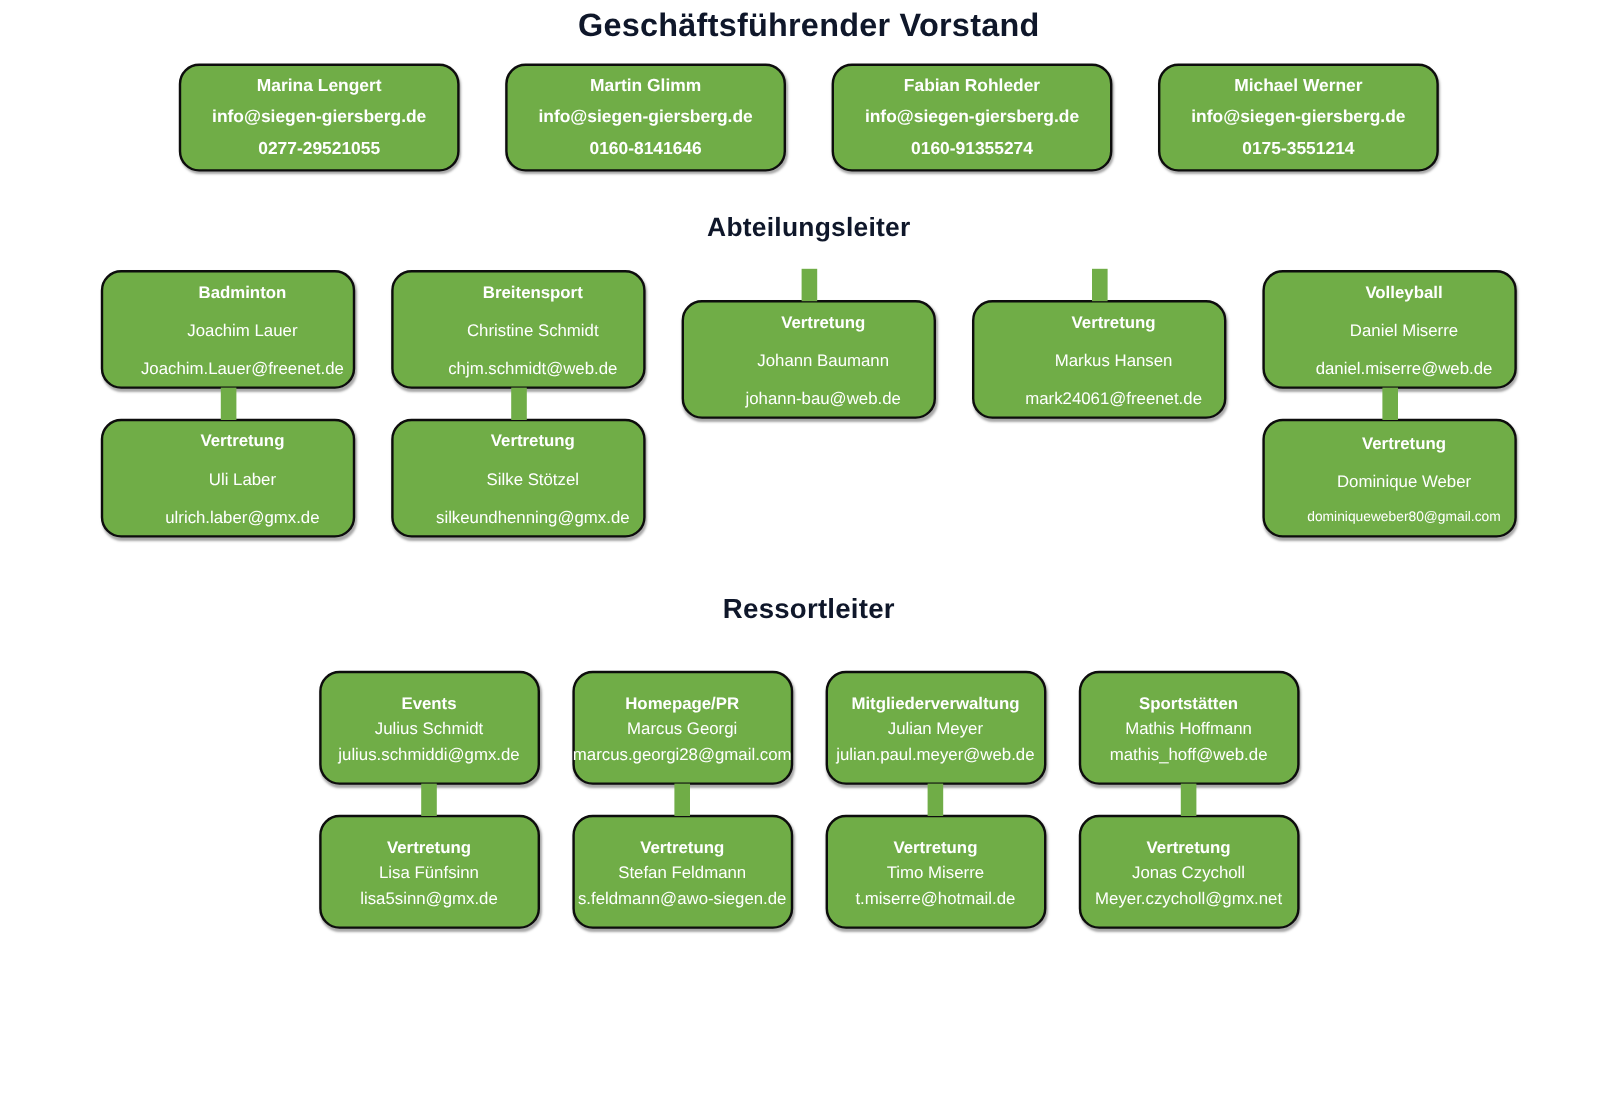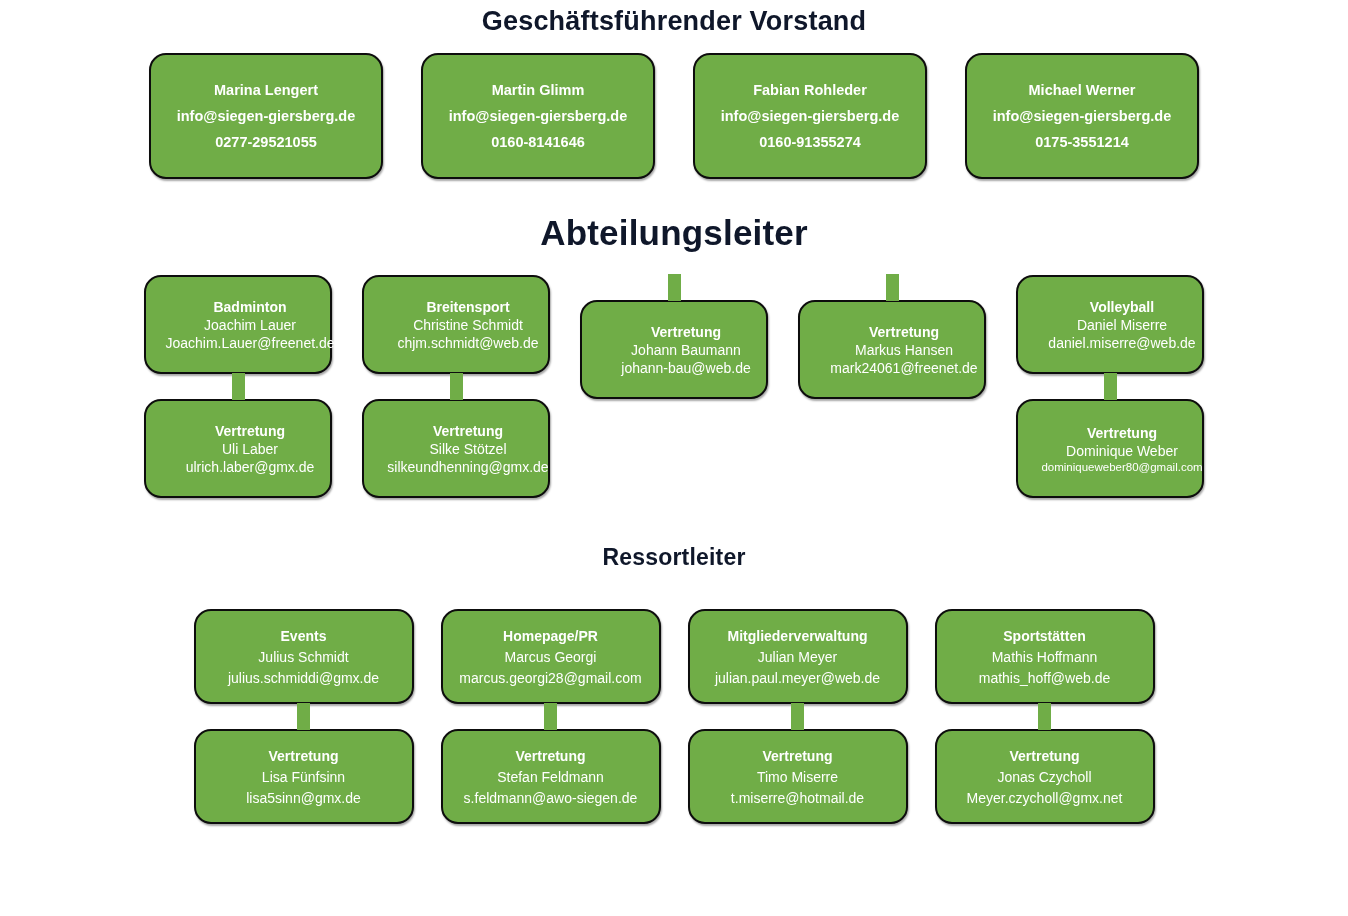--- a/index.html
+++ b/index.html
@@ -15,21 +15,21 @@
     height: 916px;
     position: relative;
   }
   .section-title {
     text-align: center;
     font-weight: bold;
     color: #0f172a;
     letter-spacing: 0.2px;
   }
   .title-vorstand     { font-size: 27px; padding-top: 6px; }
-  .title-abteilung    { font-size: 35px; margin-top: 34px; }
+  .title-abteilung    { font-size: 22px; margin-top: 34px; }
   .title-ressort      { font-size: 23px; margin-top: 46px; }
 
   .row {
     display: flex;
     justify-content: center;
     align-items: flex-start;
   }
   .row-vorstand  { gap: 38px; margin-top: 16px; }
   .row-abteilung { gap: 30px; margin-top: 22px; }
   .row-ressort   { gap: 27px; margin-top: 38px; }
@@ -41,34 +41,34 @@
     color: #ffffff;
     display: flex;
     flex-direction: column;
     justify-content: center;
     align-items: center;
     text-align: center;
     box-shadow: 1px 2px 2px rgba(0,0,0,0.35);
   }
   .card-vorstand {
     width: 234px;
-    height: 126px;
+    height: 90px;
     gap: 10px;
     font-weight: bold;
     font-size: 14.5px;
   }
   .card-dept {
-    width: 188px;
+    width: 212px;
     height: 99px;
-    gap: 2px;
+    gap: 16px;
     font-size: 14px;
     padding-left: 24px;
   }
   .card-ressort {
-    width: 220px;
+    width: 184px;
     height: 95px;
     gap: 5px;
     font-size: 14px;
   }
   .card .box-title { font-weight: bold; }
   .card .email.sm  { font-size: 11.5px; }
 
   .pair-col {
     display: flex;
     flex-direction: column;

